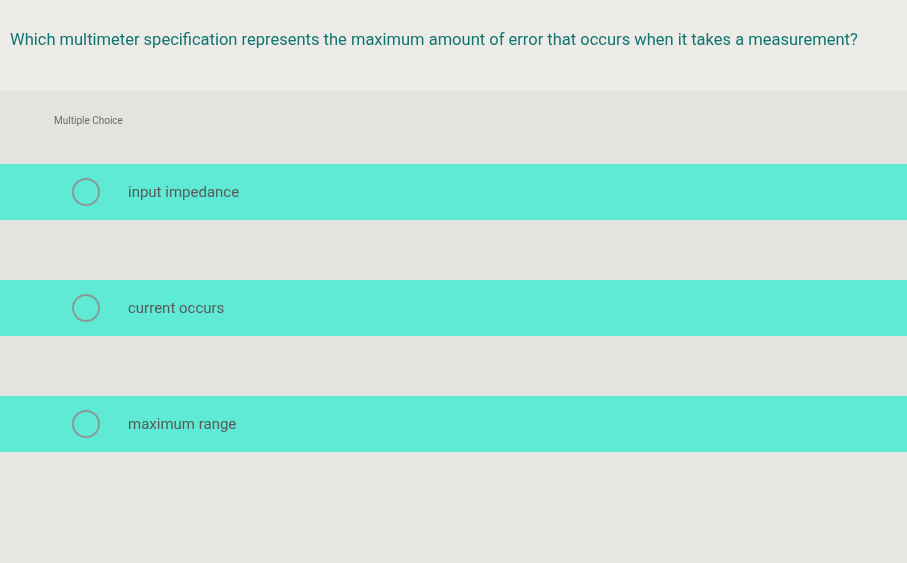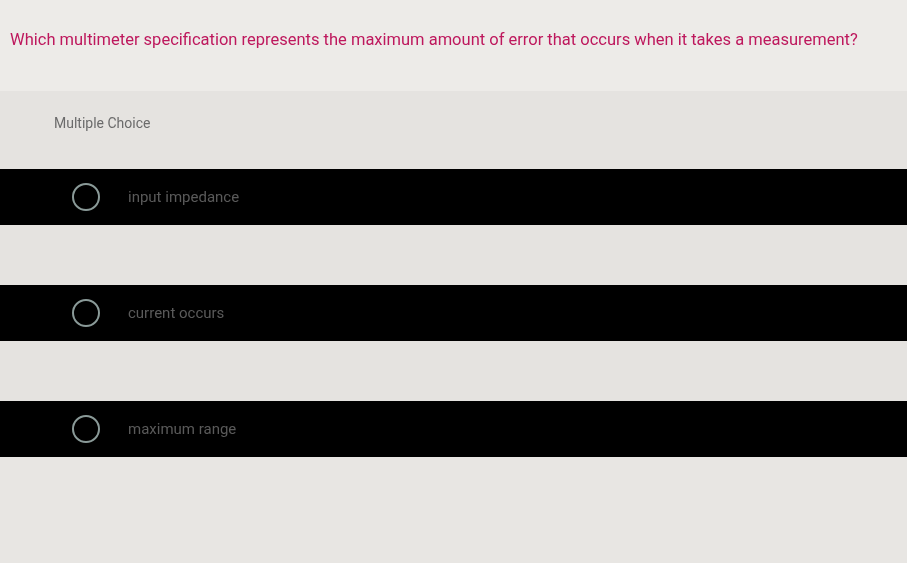--- a/index.html
+++ b/index.html
@@ -12,42 +12,42 @@
       background: #e8e6e3;
       width: 907px;
       height: 563px;
       overflow: hidden;
     }
     .question-header {
       padding: 28px 10px 40px 10px;
       background: #edebe8;
     }
     .question-text {
-      color: #be185d;
+      color: #0f766e;
       font-size: 16.5px;
       line-height: 1.4;
     }
     .answer-area {
       background: #e5e3e0;
       padding: 0;
     }
     .section-label {
       color: #6b6b6b;
-      font-size: 14px;
+      font-size: 10px;
       padding: 24px 0 18px 54px;
     }
     .options {
       padding: 20px 0 0 0;
     }
     .option-row {
       display: flex;
       align-items: center;
       padding: 14px 0 14px 72px;
       margin-bottom: 60px;
-      background: #000000;
+      background: #5eead4;
     }
     .option-row:last-child {
       margin-bottom: 0;
     }
     .radio-circle {
       width: 28px;
       height: 28px;
       border: 2.5px solid #8a9a98;
       border-radius: 50%;
       flex-shrink: 0;

